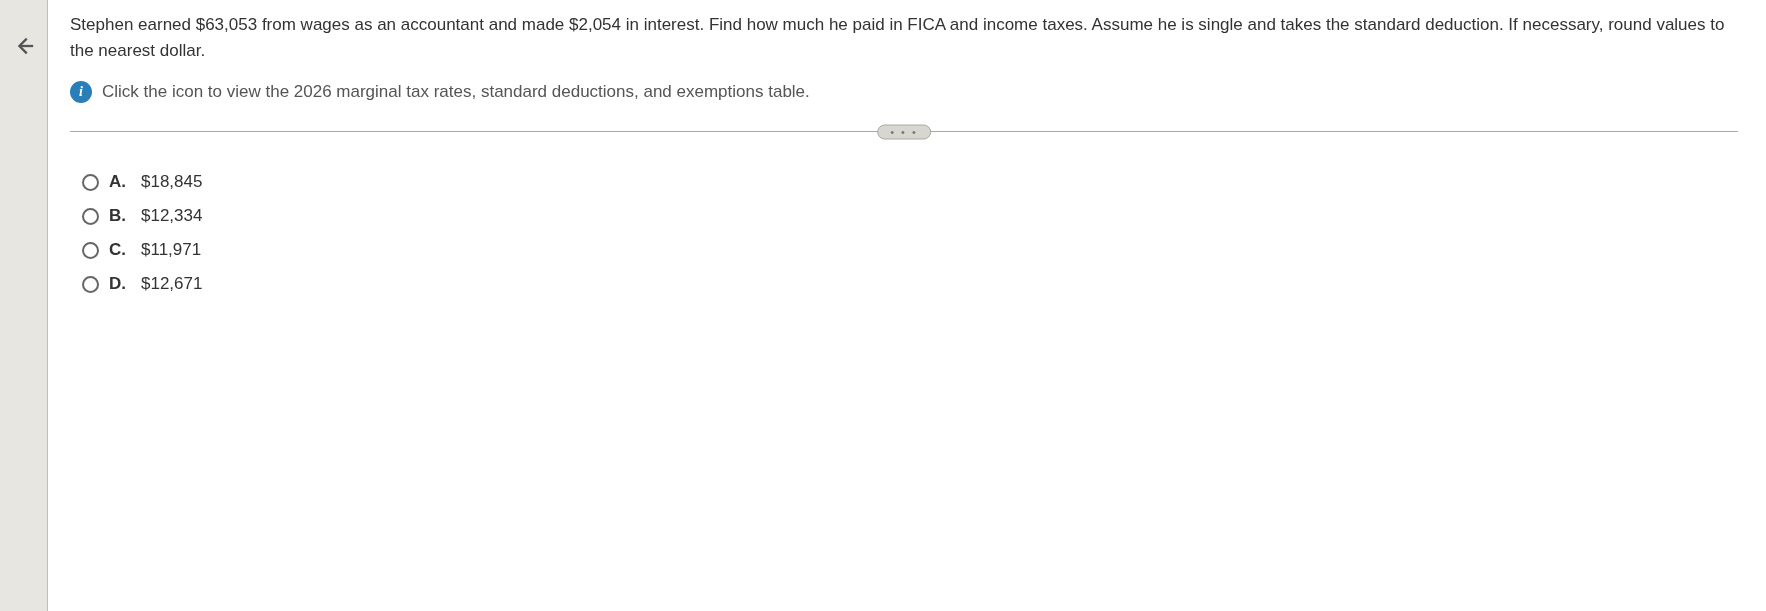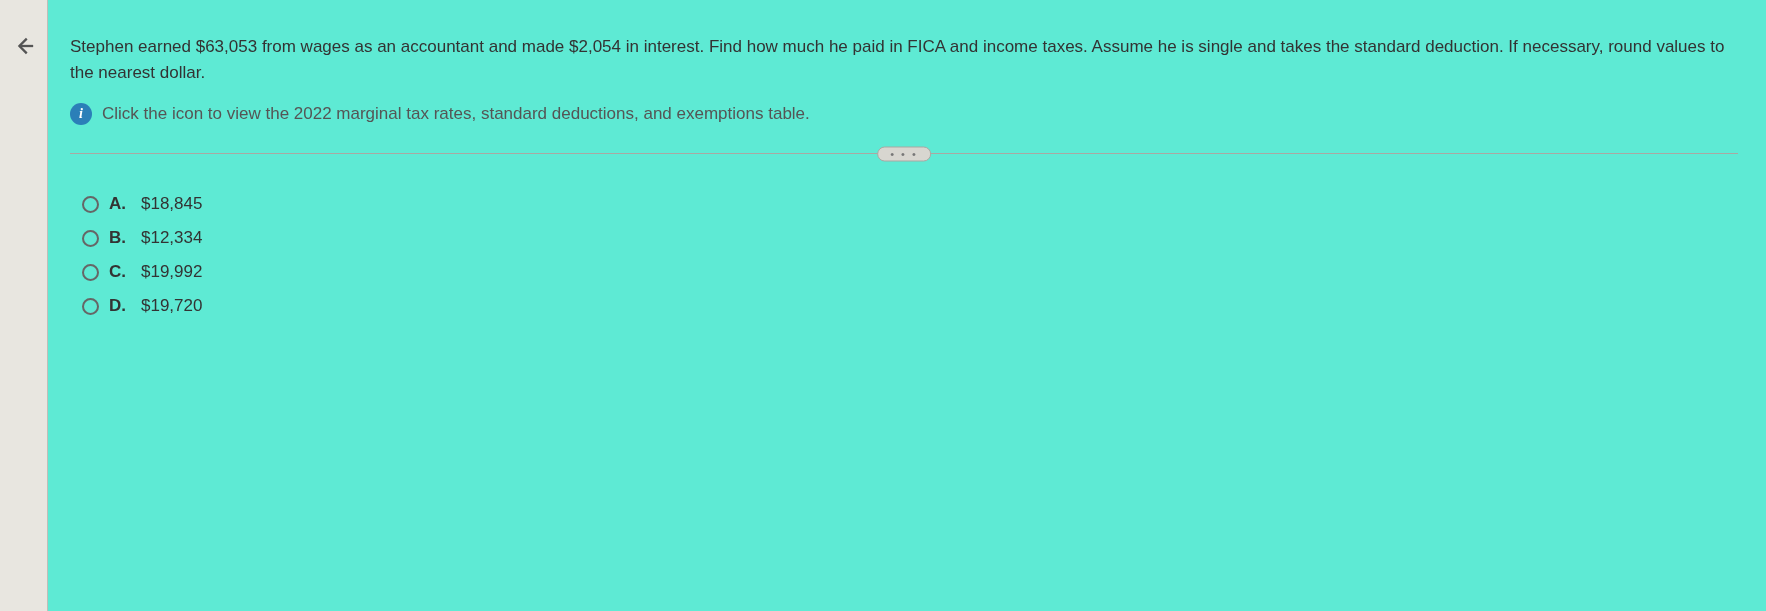--- a/index.html
+++ b/index.html
@@ -34,22 +34,22 @@
     }
     .back-arrow svg {
       width: 22px;
       height: 22px;
       stroke: #555;
       stroke-width: 2.5;
       fill: none;
     }
     .content {
       flex: 1;
-      padding: 34px 28px 18px 22px;
-      background: #5eead4;
+      padding: 12px 28px 18px 22px;
+      background: #ffffff;
     }
     .question-text {
       font-size: 17px;
       color: #333;
       line-height: 1.5;
       margin-bottom: 18px;
     }
     .info-row {
       display: flex;
       align-items: center;
@@ -136,42 +136,42 @@
       <line x1="7" y1="12" x2="22" y2="12"></line>
     </svg>
   </div>
 </div>
 
 <div class="content">
   <p class="question-text">Stephen earned $63,053 from wages as an accountant and made $2,054 in interest. Find how much he paid in FICA and income taxes. Assume he is single and takes the standard deduction. If necessary, round values to the nearest dollar.</p>
 
   <div class="info-row">
     <div class="info-icon">i</div>
-    <span class="info-link">Click the icon to view the 2022 marginal tax rates, standard deductions, and exemptions table.</span>
+    <span class="info-link">Click the icon to view the 2026 marginal tax rates, standard deductions, and exemptions table.</span>
   </div>
 
   <div class="divider-wrap">
     <div class="ellipsis-pill">• • •</div>
   </div>
 
   <div class="options">
     <div class="option-row">
       <div class="radio"></div>
       <span class="option-letter">A.</span>
       <span class="option-value">$18,845</span>
     </div>
     <div class="option-row">
       <div class="radio"></div>
       <span class="option-letter">B.</span>
       <span class="option-value">$12,334</span>
     </div>
     <div class="option-row">
       <div class="radio"></div>
       <span class="option-letter">C.</span>
-      <span class="option-value">$19,992</span>
+      <span class="option-value">$11,971</span>
     </div>
     <div class="option-row">
       <div class="radio"></div>
       <span class="option-letter">D.</span>
-      <span class="option-value">$19,720</span>
+      <span class="option-value">$12,671</span>
     </div>
   </div>
 </div>
 
 </body></html>

